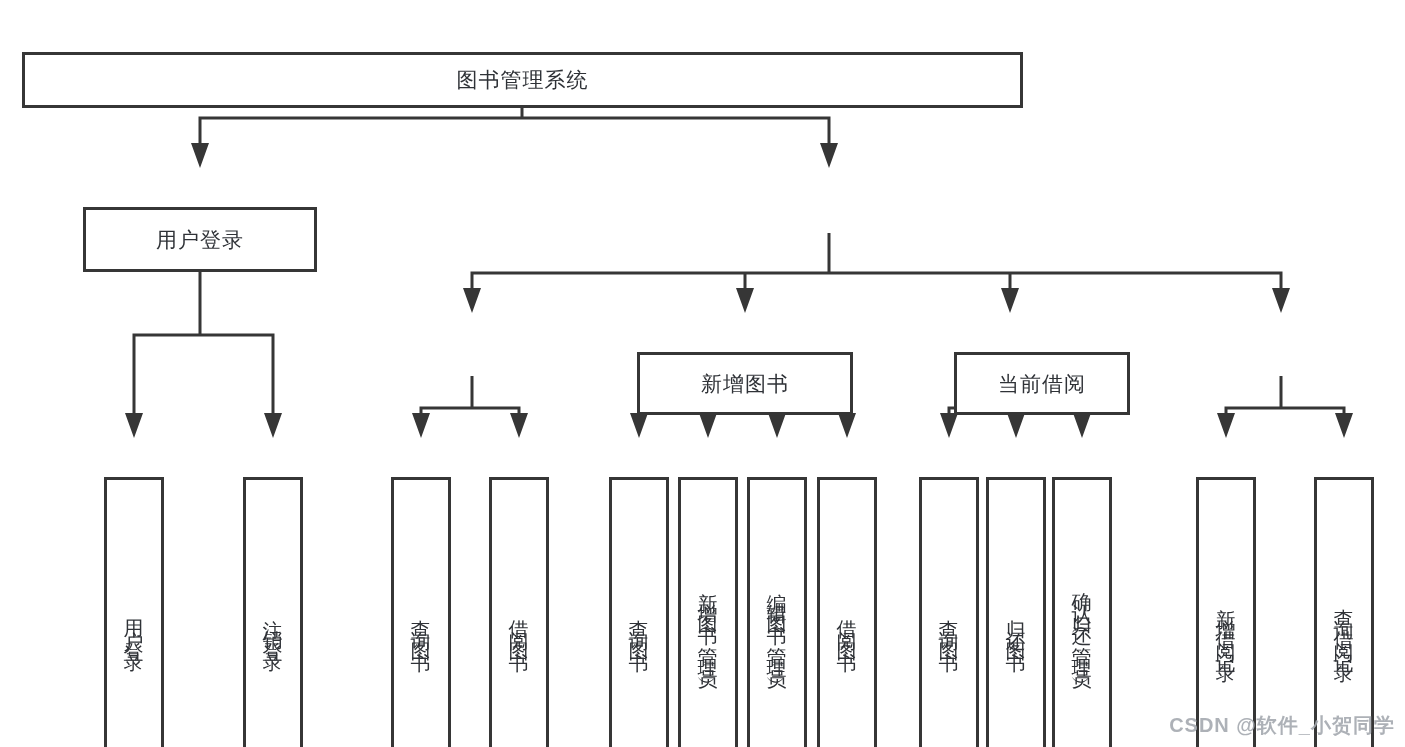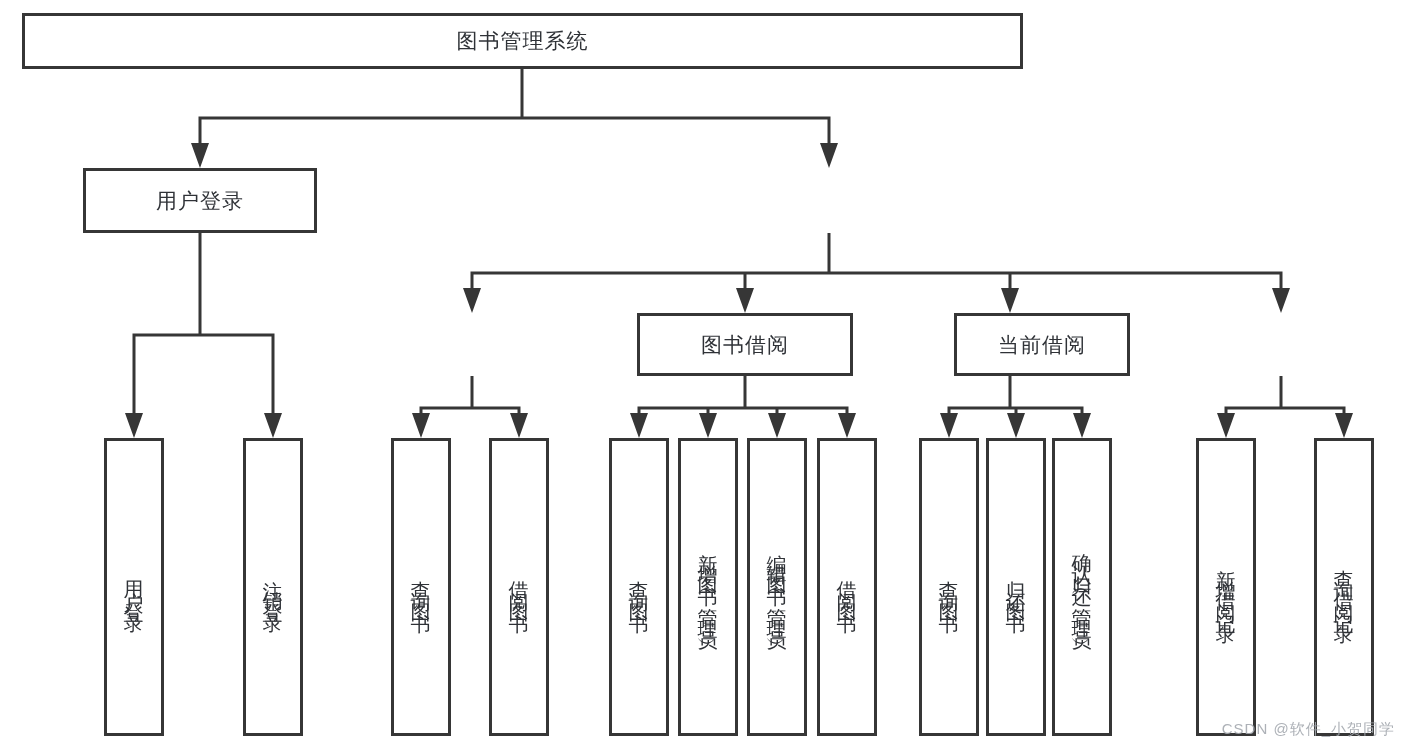--- a/index.html
+++ b/index.html
@@ -17,38 +17,40 @@
     background:#ffffff;
     border:3px solid #363636;
     color:#2f3237;
     display:flex;
     align-items:center;
     justify-content:center;
     z-index:2;
     font-size:21px;
     letter-spacing:1px;
     white-space:nowrap;
+    margin-top:39px;
   }
   .leaf{
     writing-mode:vertical-rl;
     text-orientation:mixed;
     font-size:20px;
     letter-spacing:11px;
     line-height:1;
     white-space:nowrap;
   }
   .watermark{
     position:absolute;
     right:10px;
     bottom:8px;
     z-index:3;
-    font-size:15px;
+    font-size:20px;
     color:rgba(164,168,175,0.9);
     letter-spacing:1px;
     white-space:nowrap;
+    font-weight:bold;
   }
 </style>
 </head>
 <body>
 
 <div class="stage">
 
   <svg class="connectors" width="1405" height="747" viewBox="0 0 1405 747">
     <path fill="none" stroke="#363636" stroke-width="3" d="M522 69 V118
              M198.5 118 H830.5
@@ -77,21 +79,21 @@
              M412 413 h18 l-9 25 z  M510 413 h18 l-9 25 z
              M630 413 h18 l-9 25 z  M699 413 h18 l-9 25 z  M768 413 h18 l-9 25 z  M838 413 h18 l-9 25 z
              M940 413 h18 l-9 25 z  M1007 413 h18 l-9 25 z  M1073 413 h18 l-9 25 z
              M1217 413 h18 l-9 25 z M1335 413 h18 l-9 25 z"></path>
   </svg>
 
   <div class="node" style="left:22px;top:13px;width:1001px;height:56px">图书管理系统</div>
 
   <div class="node" style="left:83px;top:168px;width:234px;height:65px">用户登录</div>
 
-  <div class="node" style="left:637px;top:313px;width:216px;height:63px">图书借阅</div>
+  <div class="node" style="left:637px;top:313px;width:216px;height:63px">新增图书</div>
   <div class="node" style="left:954px;top:313px;width:176px;height:63px">当前借阅</div>
 
   <div class="node leaf" style="left:104px;top:438px;width:60px;height:298px">用户登录</div>
   <div class="node leaf" style="left:243px;top:438px;width:60px;height:298px">注销登录</div>
 
   <div class="node leaf" style="left:391px;top:438px;width:60px;height:298px">查询图书</div>
   <div class="node leaf" style="left:489px;top:438px;width:60px;height:298px">借阅图书</div>
 
   <div class="node leaf" style="left:609px;top:438px;width:60px;height:298px">查询图书</div>
   <div class="node leaf" style="left:678px;top:438px;width:60px;height:298px">新增图书（管理员）</div>

